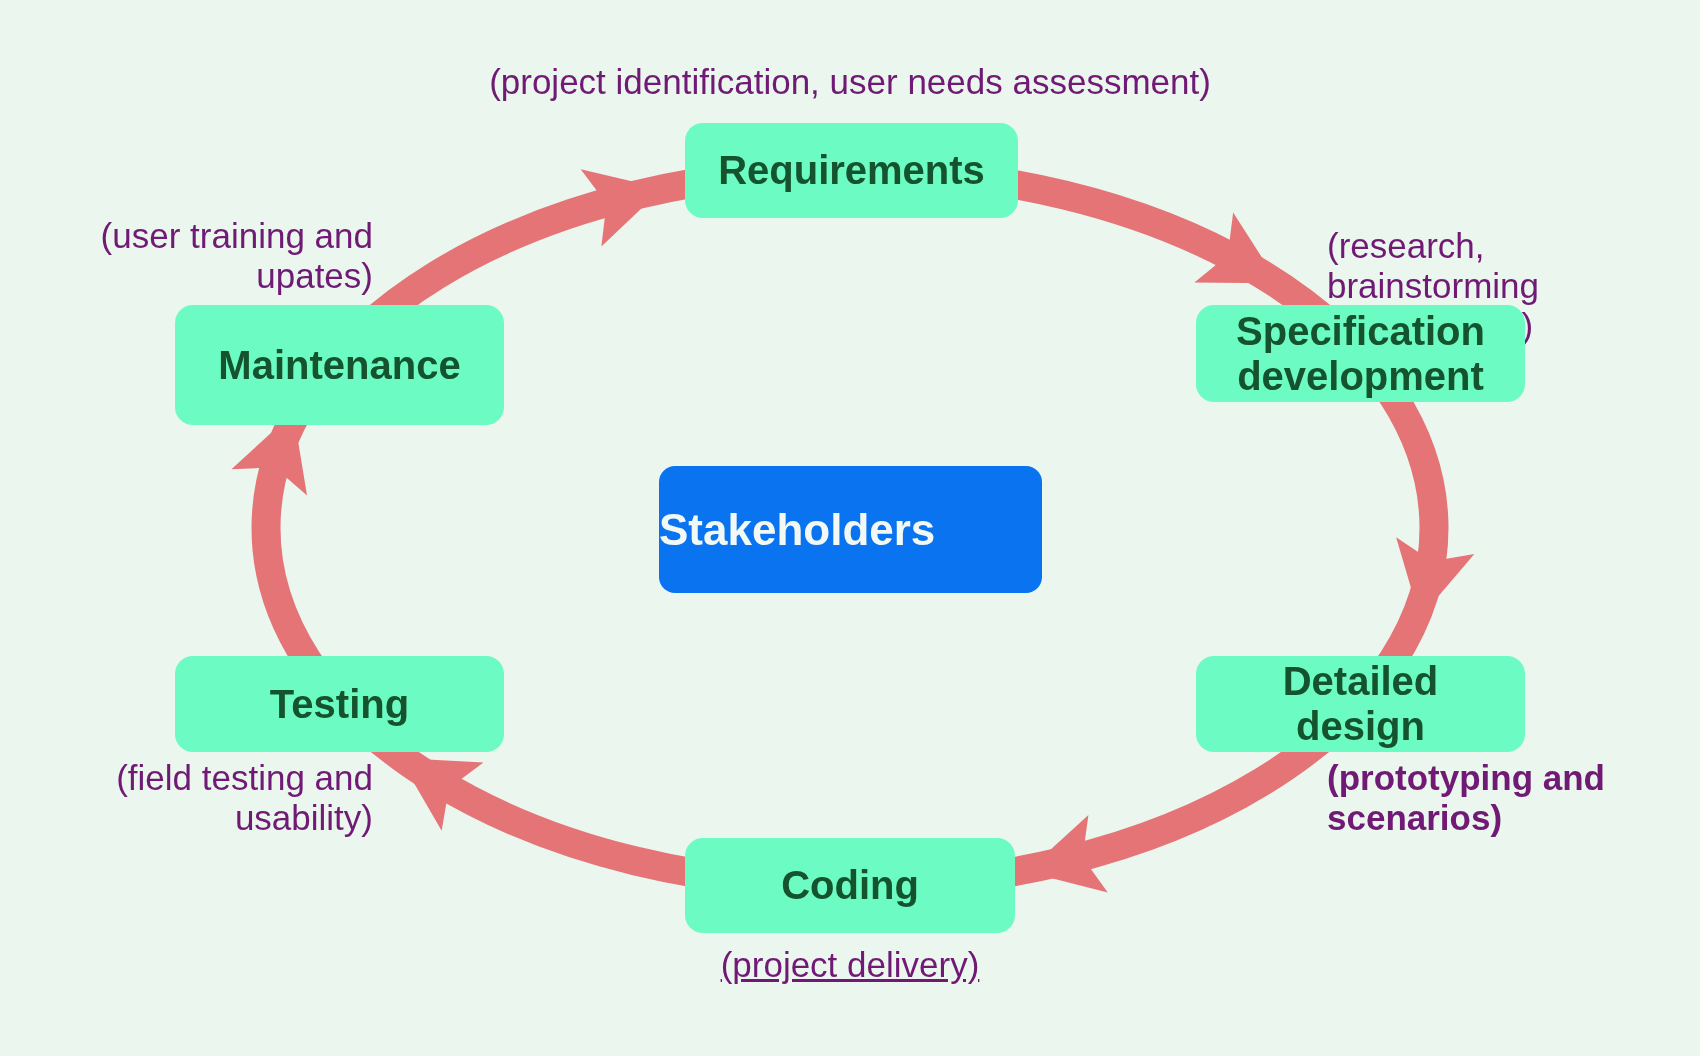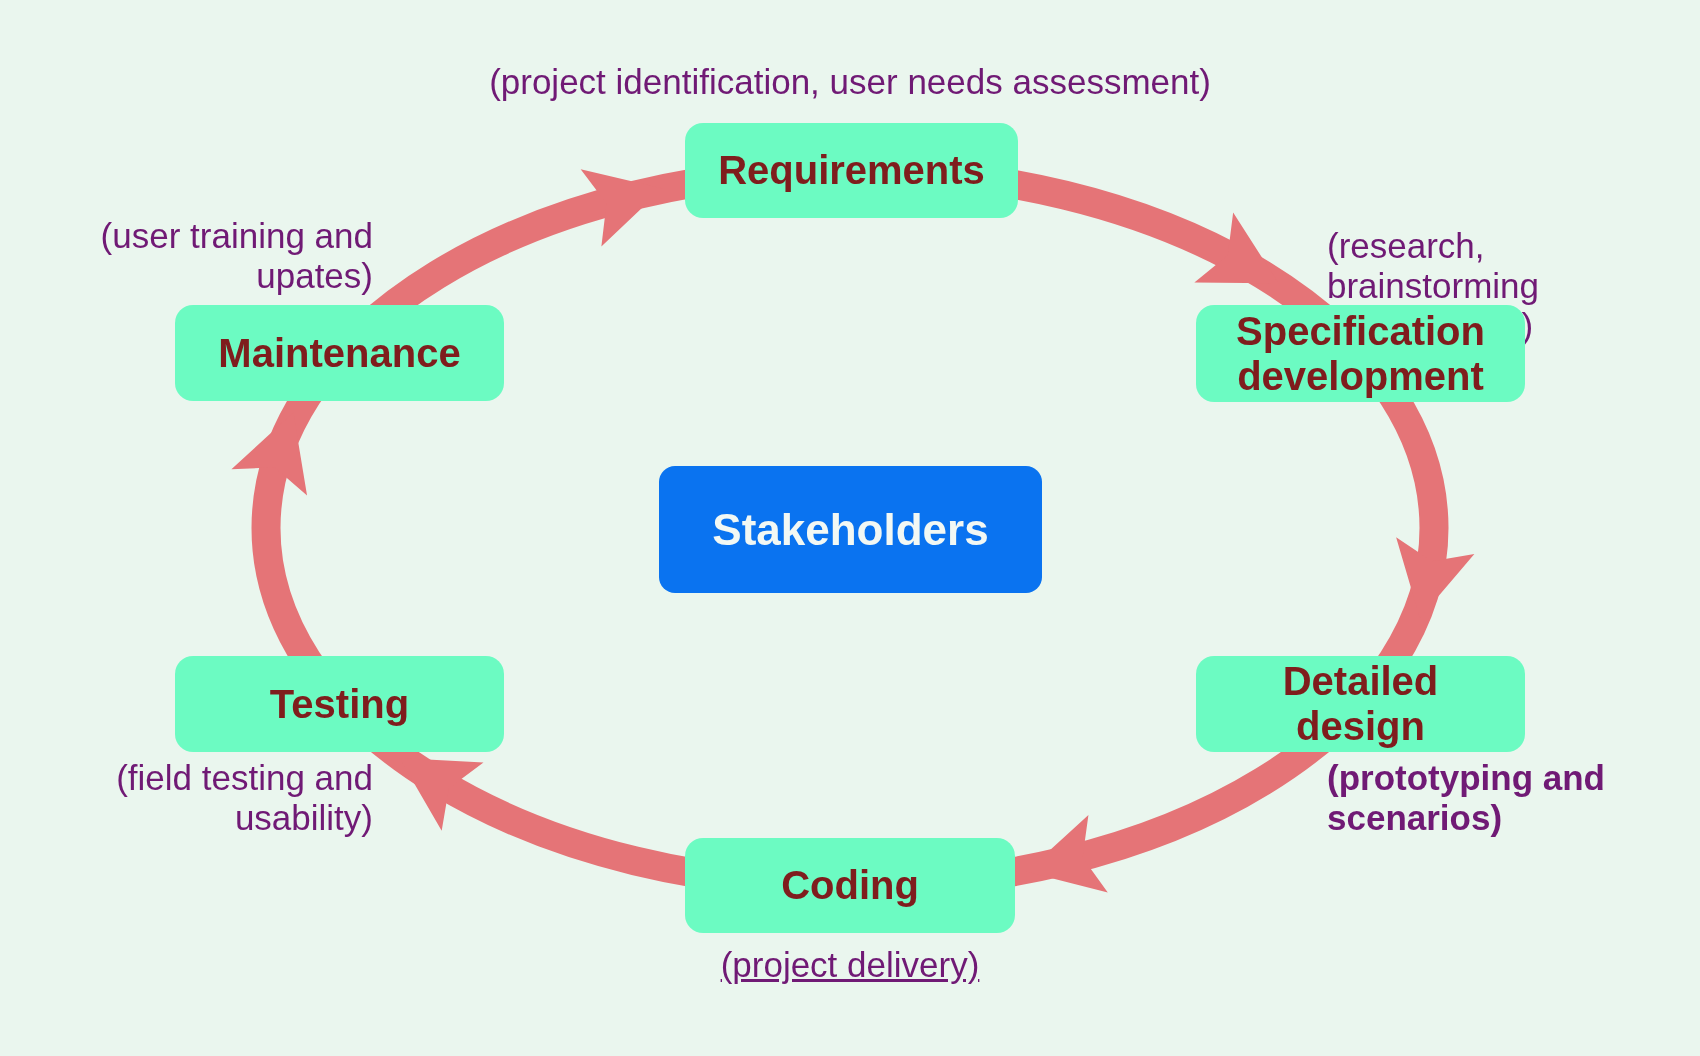--- a/index.html
+++ b/index.html
@@ -21,41 +21,40 @@
     top: 0;
   }
   .stage-box {
     position: absolute;
     background: #6cfbc2;
     border-radius: 18px;
     display: flex;
     align-items: center;
     justify-content: center;
     text-align: center;
-    color: #7f1d1d;
+    color: #14532d;
     font-weight: 700;
     font-size: 40px;
     line-height: 45px;
     white-space: pre-line;
   }
   .pos-requirements { left: 685px; top: 123px; width: 333px; height: 95px; }
   .pos-specification { left: 1196px; top: 305px; width: 329px; height: 97px; }
   .pos-detailed { left: 1196px; top: 656px; width: 329px; height: 96px; }
   .pos-coding { left: 685px; top: 838px; width: 330px; height: 95px; }
   .pos-testing { left: 175px; top: 656px; width: 329px; height: 96px; }
-  .pos-maintenance { left: 175px; top: 305px; width: 329px; height: 96px; }
+  .pos-maintenance { left: 175px; top: 305px; width: 329px; height: 120px; }
 
   .center-box {
     position: absolute;
     left: 659px; top: 466px; width: 383px; height: 127px;
     background: #0a73f0;
     border-radius: 16px;
     display: flex;
     align-items: center;
-    justify-content: center;
     color: #f2f8f4;
     font-weight: 700;
     font-size: 44px;
   }
 
   .annotation {
     position: absolute;
     color: #701a75;
     font-size: 35px;
     line-height: 40px;

